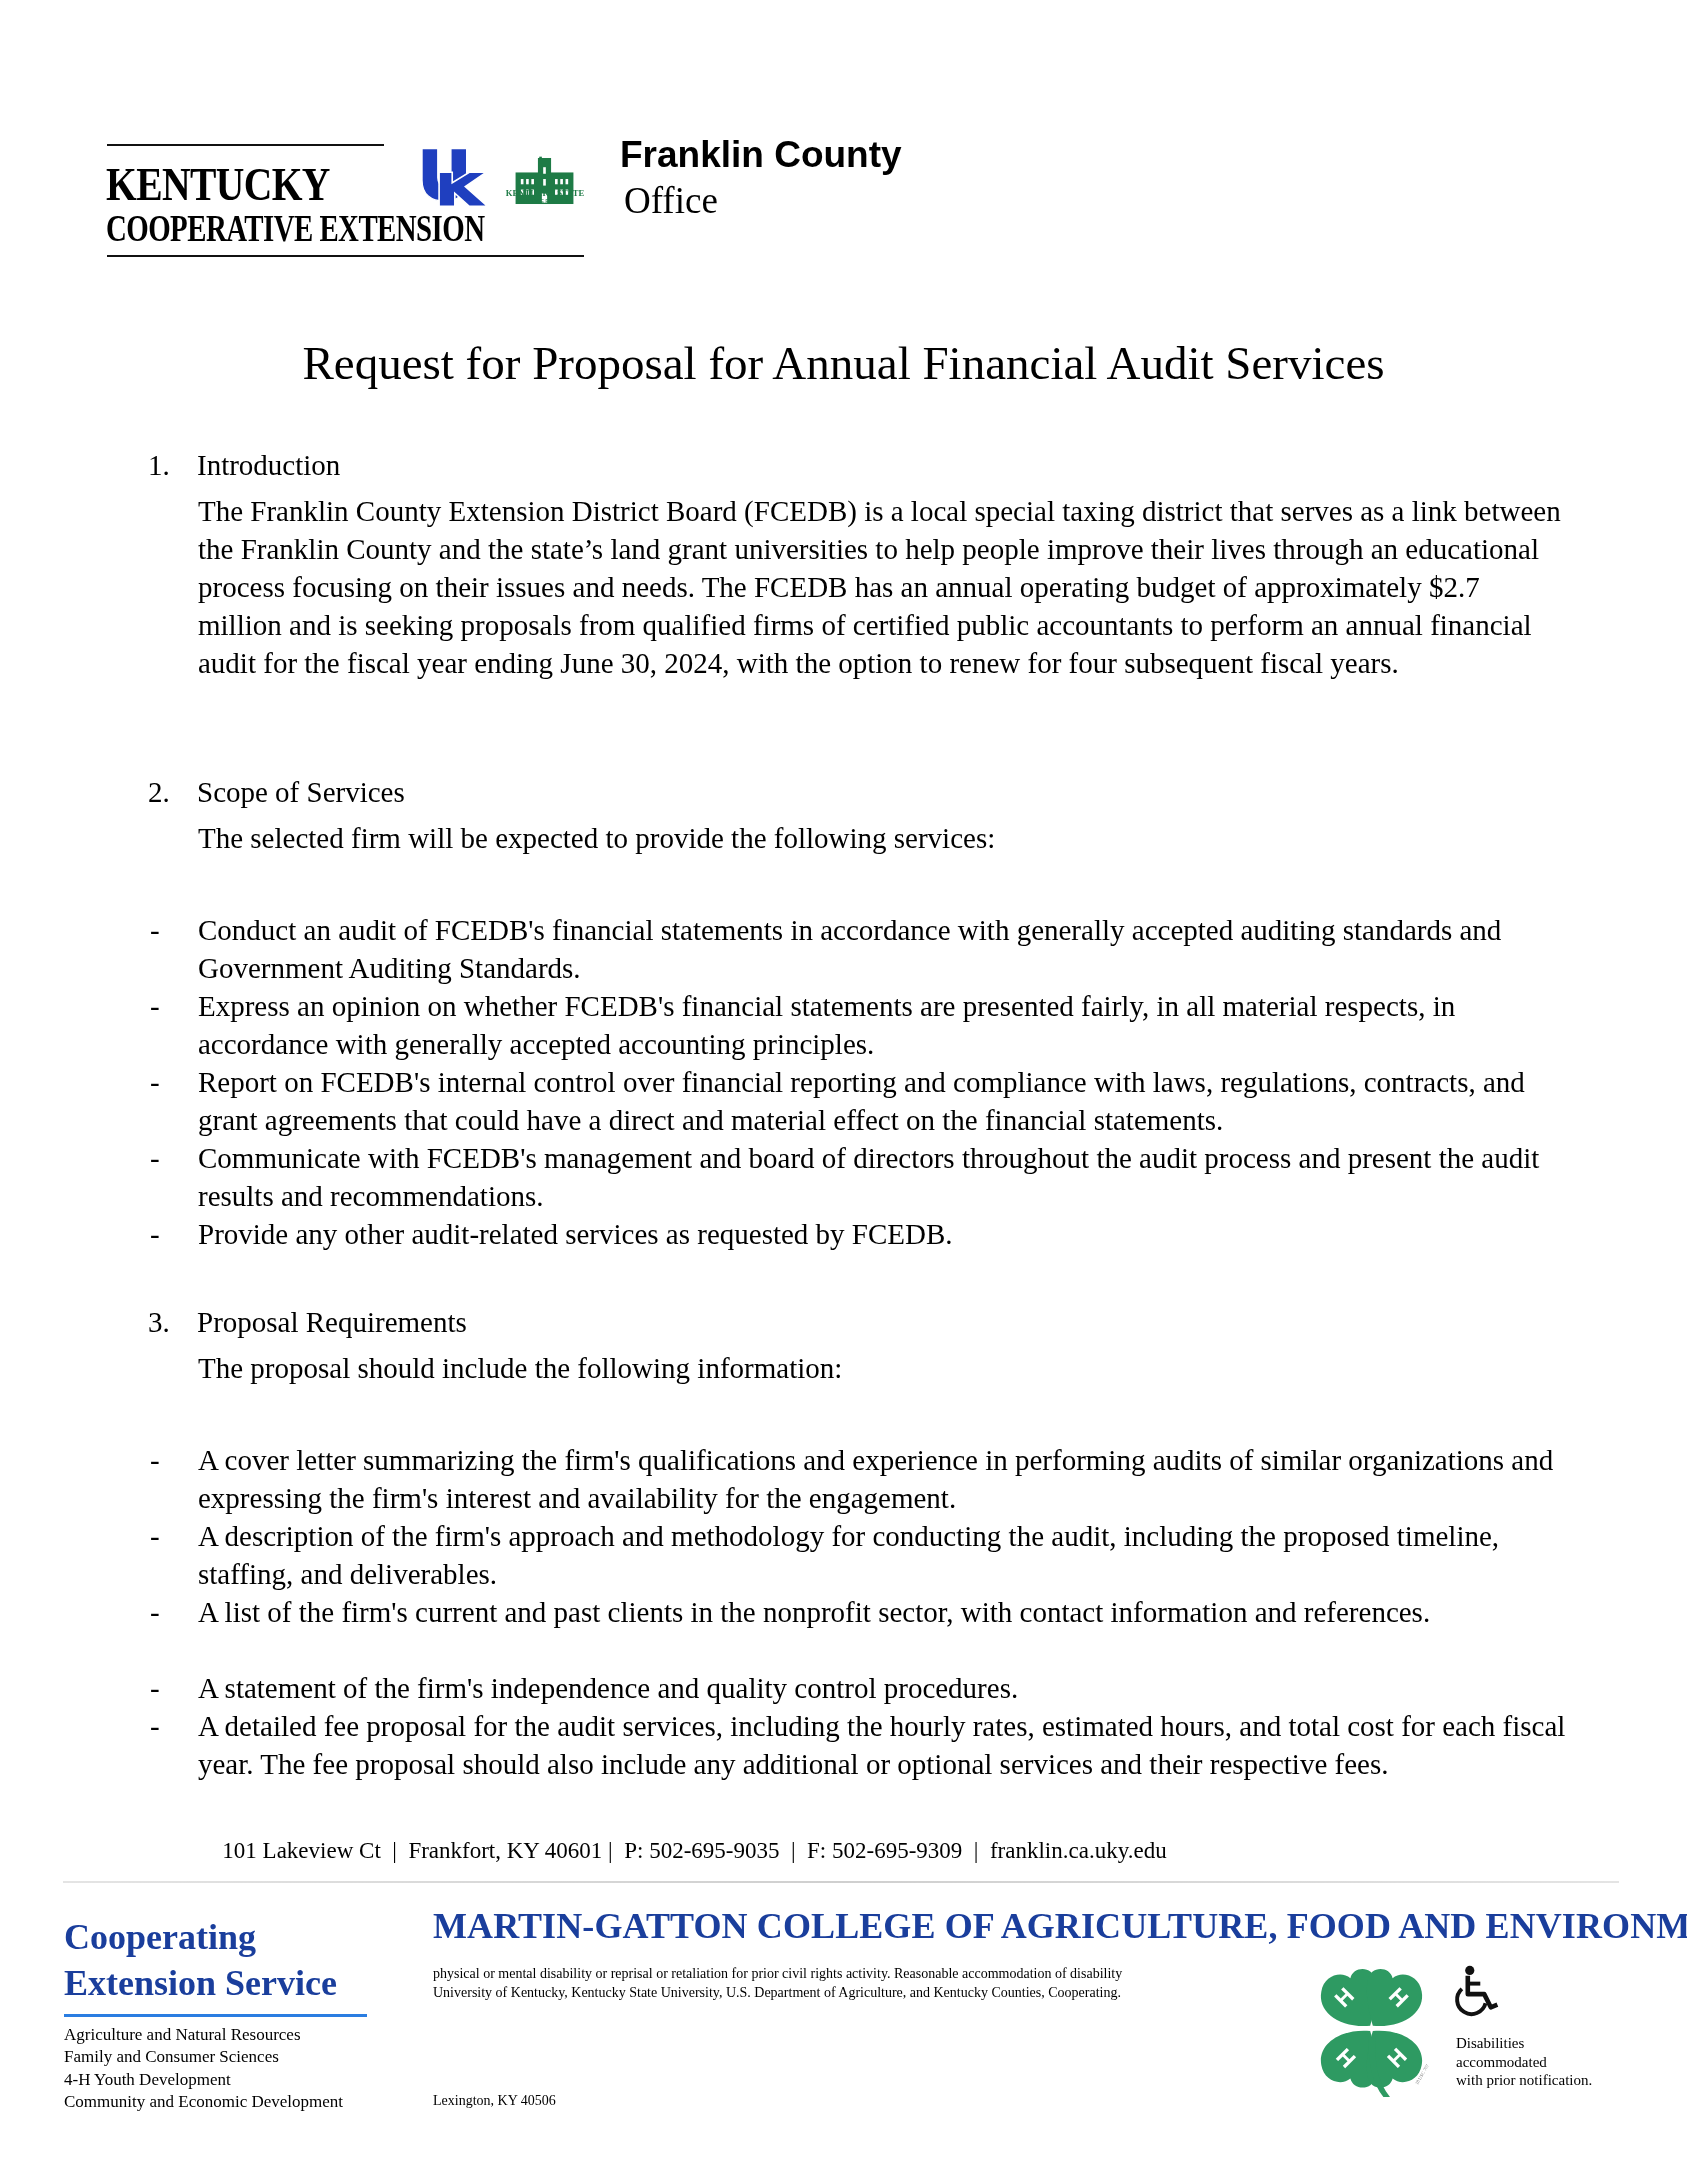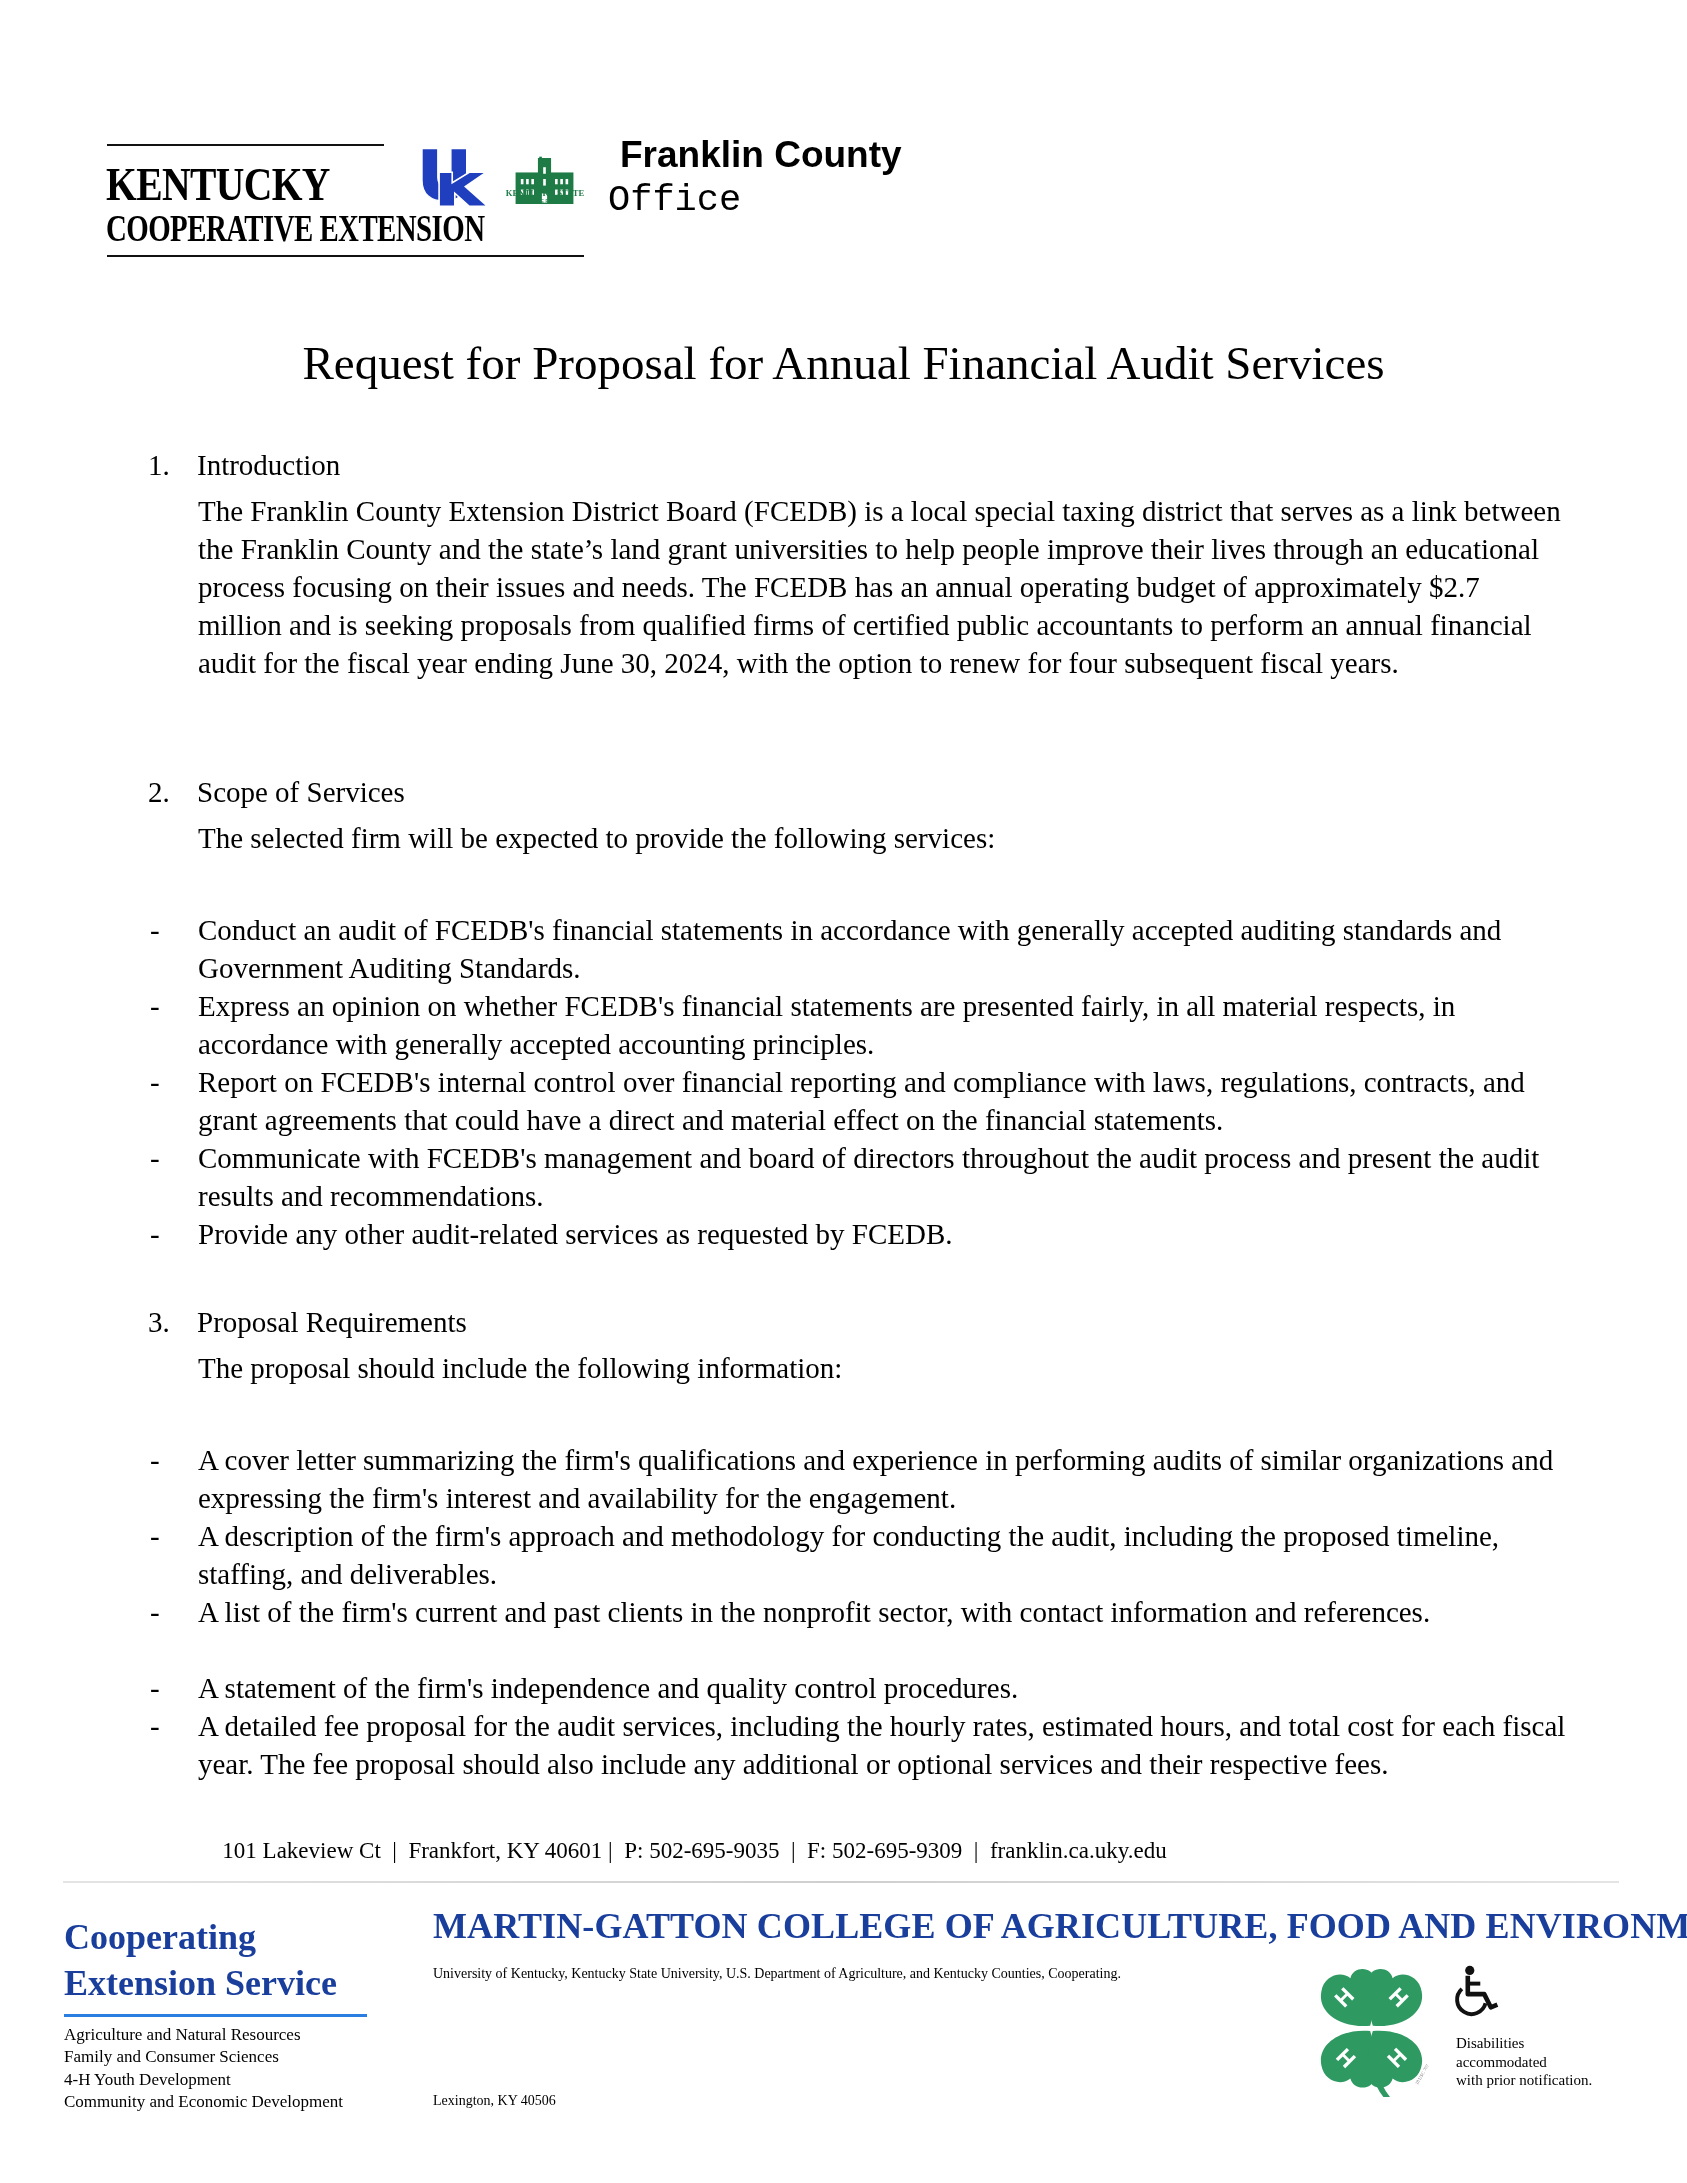--- a/index.html
+++ b/index.html
@@ -7,21 +7,21 @@
 
   
   .hdr-rule { position:absolute; left:107px; height:2px; background:#111; }
   .ky-word { position:absolute; left:106px; top:162px; font-family:"Liberation Serif", serif; font-weight:bold; font-size:46px; letter-spacing:-0.7px; transform:scaleX(0.86); transform-origin:left top; line-height:1; }
   .coop-word { position:absolute; left:106px; top:210px; font-family:"Liberation Serif", serif; font-weight:bold; font-size:37px; letter-spacing:-0.7px; transform:scaleX(0.78); transform-origin:left top; line-height:1; }
   .uk-logo { position:absolute; left:419px; top:146px; width:73px; height:63px; }
   .ksu-logo { position:absolute; left:509px; top:142px; width:71px; height:78px; }
   .ksu-name { position:absolute; left:502px; top:189px; width:86px; text-align:center; color:#1e7b46; font-family:"Liberation Serif", serif; font-weight:bold; font-size:8.6px; line-height:1.1; white-space:nowrap; }
   .ksu-sub { display:block; font-family:"Liberation Sans", sans-serif; font-weight:normal; font-size:6px; letter-spacing:1.3px; }
   .office-1 { position:absolute; left:620px; top:136px; font-family:"Liberation Sans", sans-serif; font-weight:bold; font-size:37px; line-height:1; }
-  .office-2 { position:absolute; left:608px; top:182px; font-family:Liberation Mono, monospace; font-size:37px; line-height:1; }
+  .office-2 { position:absolute; left:624px; top:182px; font-family:Liberation Serif, serif; font-size:37px; line-height:1; }
 
   .doc-title { position:absolute; left:0; width:1687px; top:340px; text-align:center; font-size:47px; line-height:1; }
 
   .body-text { position:absolute; left:0; width:1687px; font-size:29px; line-height:38px; }
   .sec-head { position:absolute; left:148px; }
   .sec-num { position:absolute; left:0; }
   .sec-title { position:absolute; left:49px; white-space:nowrap; }
   .para { position:absolute; left:198px; width:1372px; }
   .bullet { position:absolute; left:0; width:1687px; }
   .dash { position:absolute; left:150px; }
@@ -161,20 +161,21 @@
 <div class="ces-rule"></div>
 <div class="ces-list">
   <div>Agriculture and Natural Resources</div>
   <div>Family and Consumer Sciences</div>
   <div>4-H Youth Development</div>
   <div>Community and Economic Development</div>
 </div>
 
 <div class="mg-title">MARTIN-GATTON COLLEGE OF AGRICULTURE, FOOD AND ENVIRONMENT</div>
 <div class="eeo">
+  <div>physical or mental disability or reprisal or retaliation for prior civil rights activity. Reasonable accommodation of disability</div>
   <div>University of Kentucky, Kentucky State University, U.S. Department of Agriculture, and Kentucky Counties, Cooperating.</div>
 </div>
 <div class="lex">Lexington, KY 40506</div>
 
 <svg class="clover" viewBox="0 0 180 200">
   <g fill="#2e9a62">
     <path d="M88 92 C40 96 8 70 14 40 C18 16 44 8 58 20 C62 2 92 0 96 24 C100 50 92 78 88 92z"></path>
     <path d="M92 92 C140 96 172 70 166 40 C162 16 136 8 122 20 C118 2 88 0 84 24 C80 50 88 78 92 92z"></path>
     <path d="M88 100 C40 96 8 122 14 152 C18 176 44 184 58 172 C62 190 92 192 96 168 C100 142 92 114 88 100z"></path>
     <path d="M92 100 C140 96 172 122 166 152 C162 176 136 184 122 172 C118 190 88 192 84 168 C80 142 88 114 92 100z"></path>

